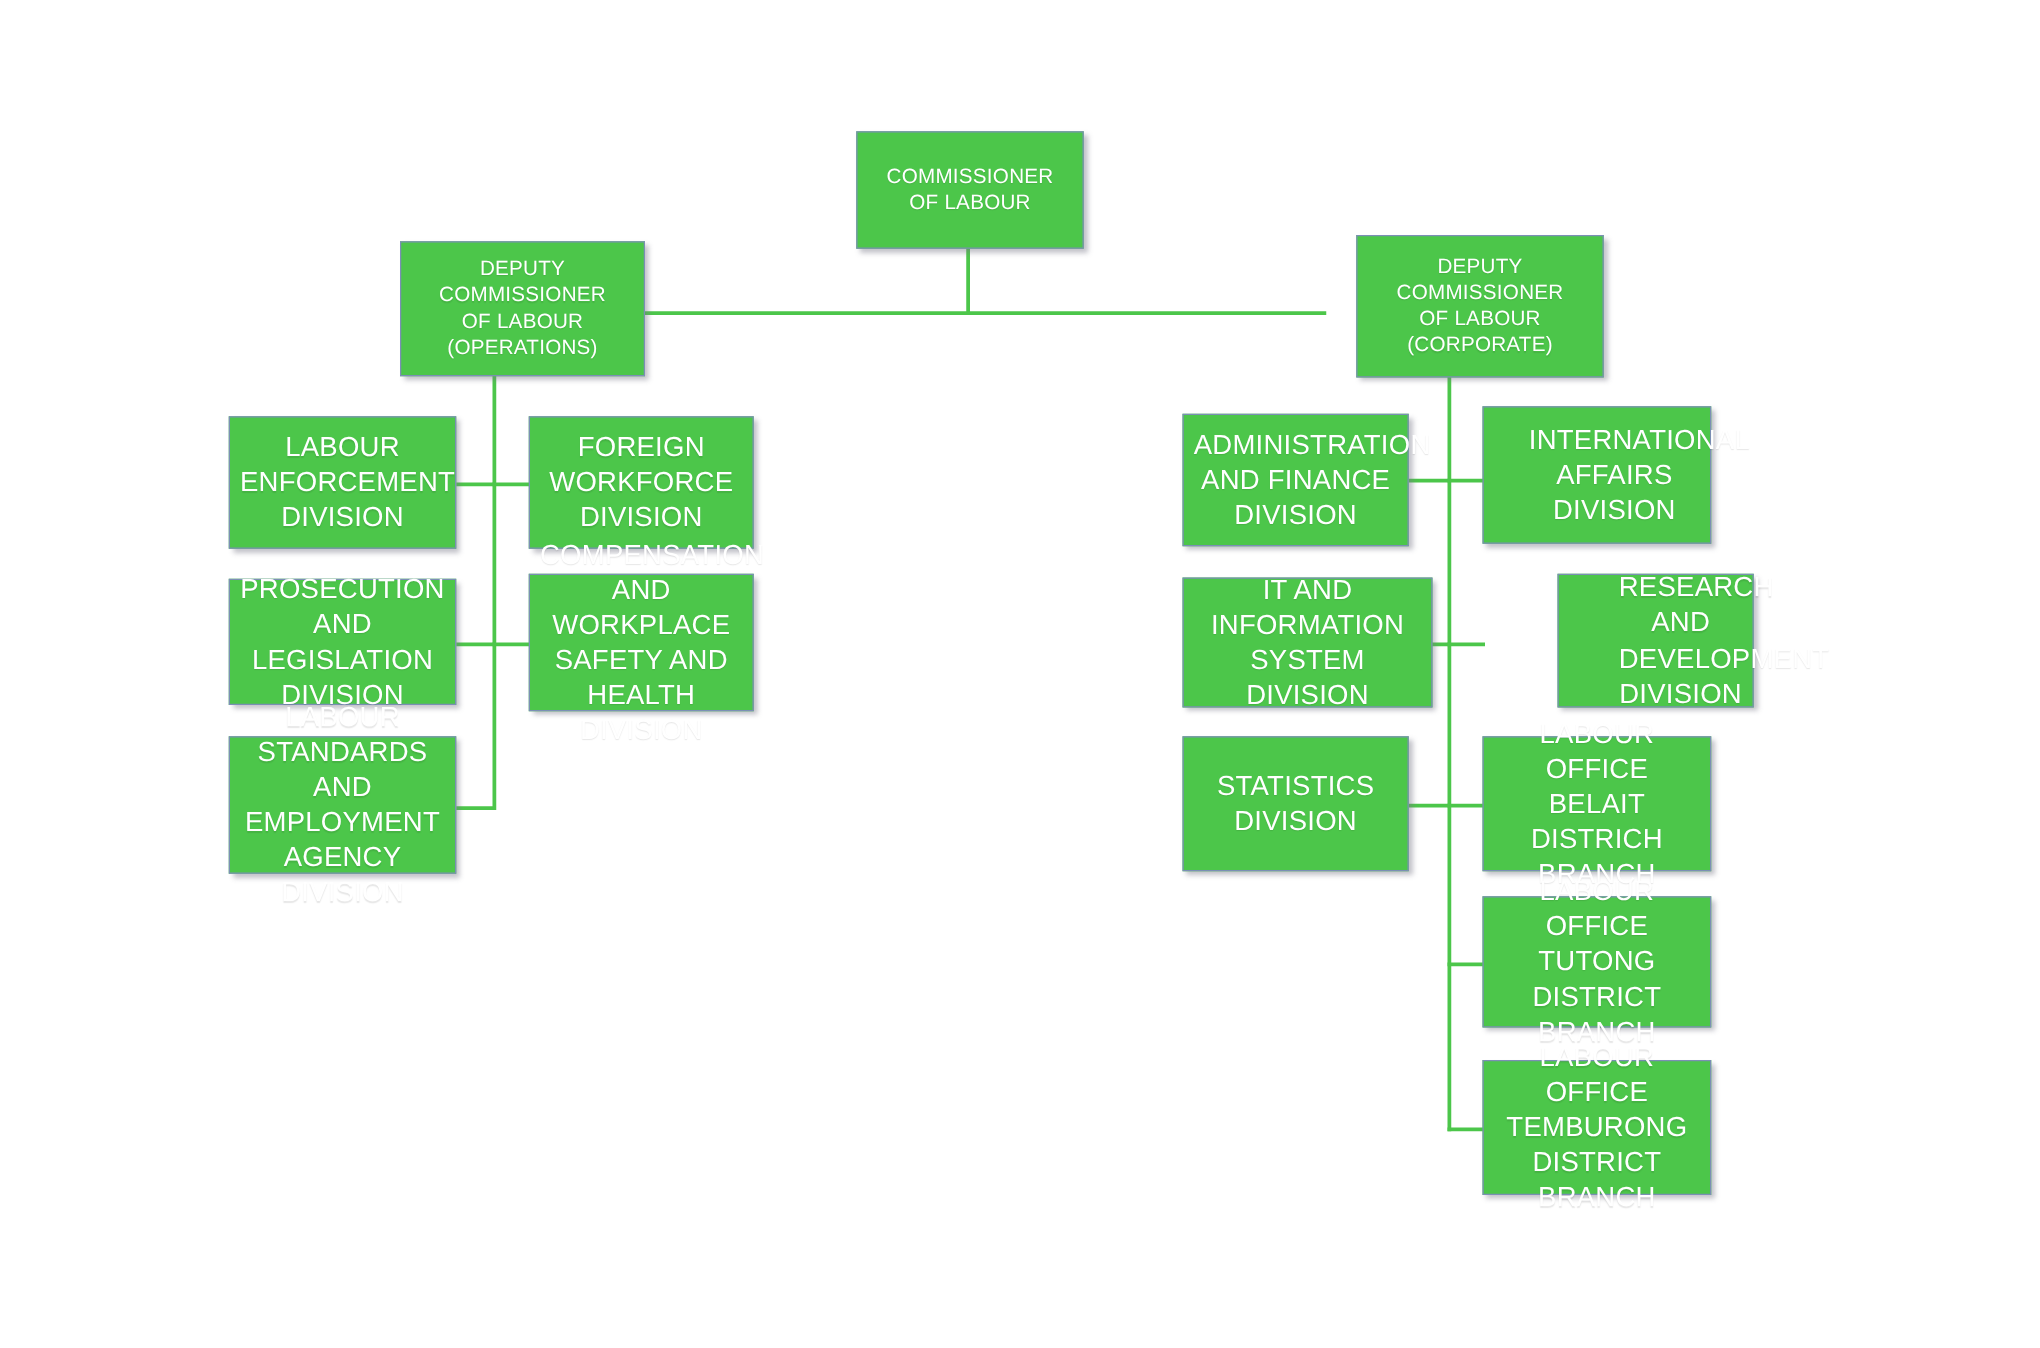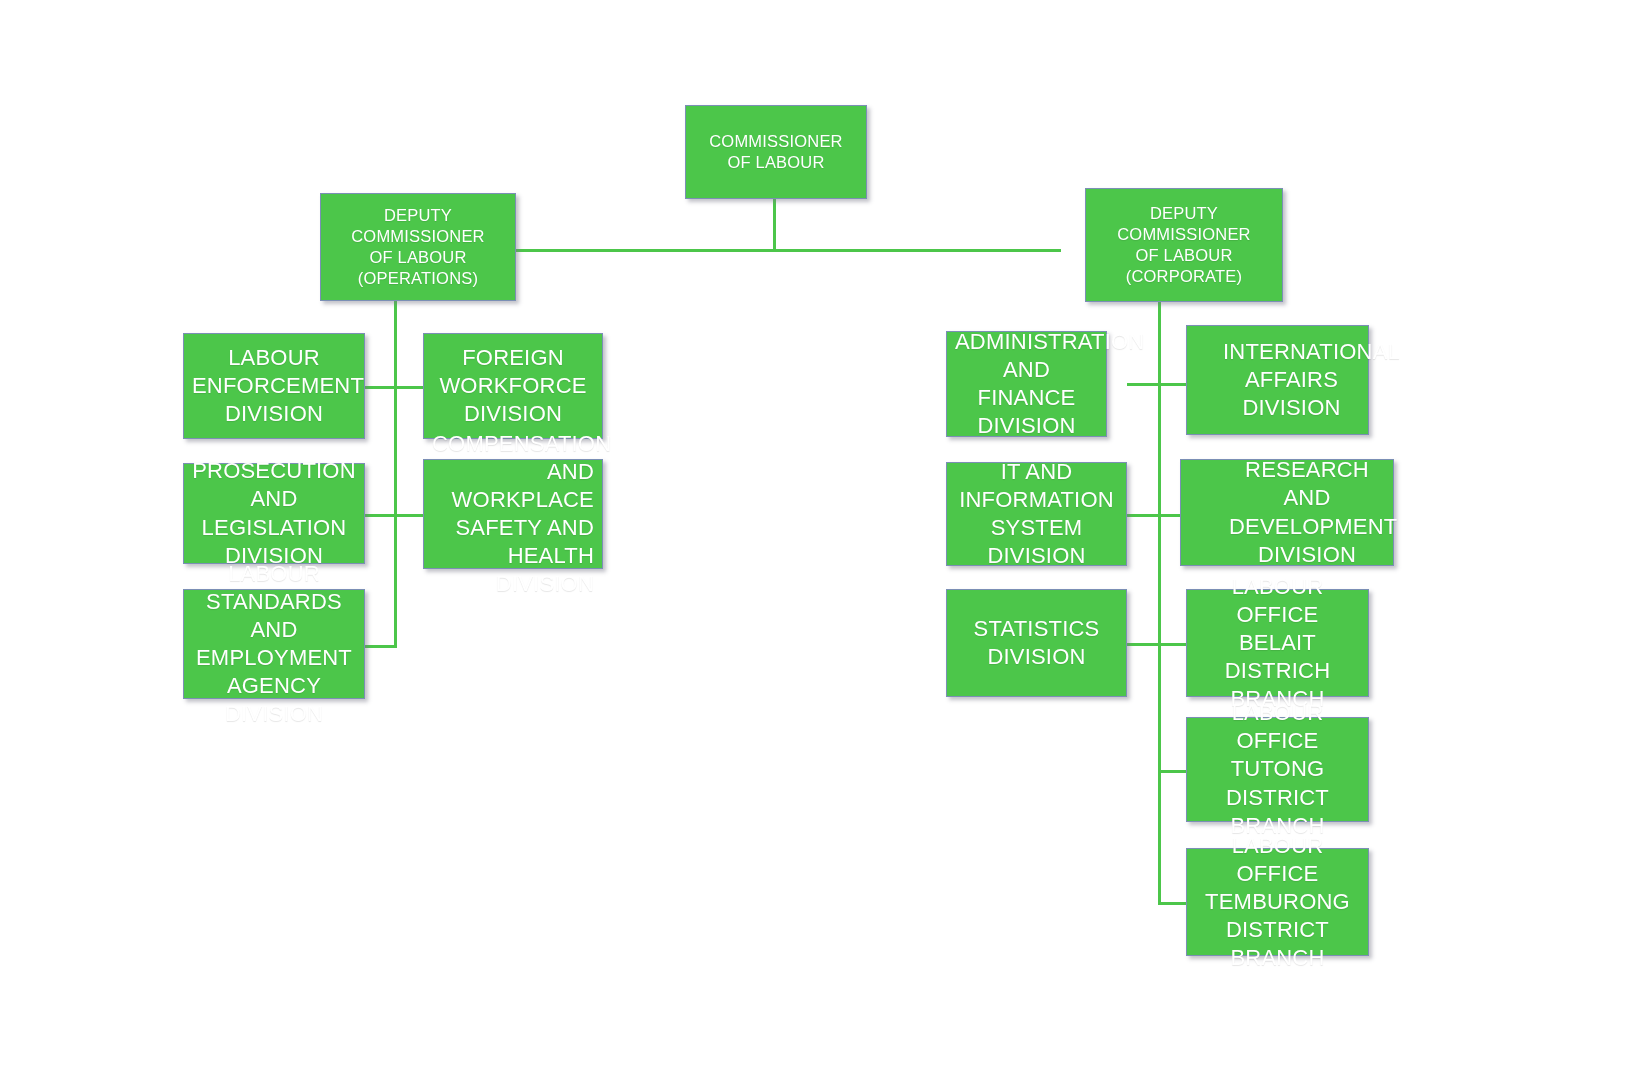--- a/index.html
+++ b/index.html
@@ -92,41 +92,41 @@
   </div>
 
   <div class="node n-div" style="left:423px; top:333px; width:180px; height:106px;">
     <span class="label">FOREIGN<br>WORKFORCE<br>DIVISION</span>
   </div>
 
   <div class="node n-div" style="left:183px; top:463px; width:182px; height:101px;">
     <span class="label">PROSECUTION<br>AND LEGISLATION<br>DIVISION</span>
   </div>
 
-  <div class="node n-div" style="left:423px; top:459px; width:180px; height:110px;text-align:right;">
+  <div class="node n-div" style="left:423px; top:459px; width:180px; height:110px;">
     <span class="label">COMPENSATION<br>AND WORKPLACE<br>SAFETY AND<br>HEALTH DIVISION</span>
   </div>
 
   <div class="node n-div" style="left:183px; top:589px; width:182px; height:110px;">
     <span class="label">LABOUR<br>STANDARDS AND<br>EMPLOYMENT<br>AGENCY DIVISION</span>
   </div>
 
-  <div class="node n-div" style="left:946px; top:331px; width:161px; height:106px;">
+  <div class="node n-div" style="left:946px; top:331px; width:181px; height:106px;">
     <span class="label">ADMINISTRATION<br>AND FINANCE<br>DIVISION</span>
   </div>
 
   <div class="node n-div" style="left:1186px; top:325px; width:183px; height:110px;padding-left:36px;">
     <span class="label">INTERNATIONAL<br>AFFAIRS DIVISION</span>
   </div>
 
-  <div class="node n-div" style="left:946px; top:462px; width:181px; height:104px;">
+  <div class="node n-div" style="left:946px; top:462px; width:200px; height:104px;">
     <span class="label">IT AND<br>INFORMATION<br>SYSTEM DIVISION</span>
   </div>
 
-  <div class="node n-div" style="left:1180px; top:459px; width:214px; height:107px;padding-left:48px;">
+  <div class="node n-div" style="left:1246px; top:459px; width:157px; height:107px;padding-left:48px;">
     <span class="label">RESEARCH AND<br>DEVELOPMENT<br>DIVISION</span>
   </div>
 
   <div class="node n-div" style="left:946px; top:589px; width:181px; height:108px;">
     <span class="label">STATISTICS<br>DIVISION</span>
   </div>
 
   <div class="node n-div" style="left:1186px; top:589px; width:183px; height:108px;">
     <span class="label">LABOUR OFFICE<br>BELAIT DISTRICH<br>BRANCH</span>
   </div>

